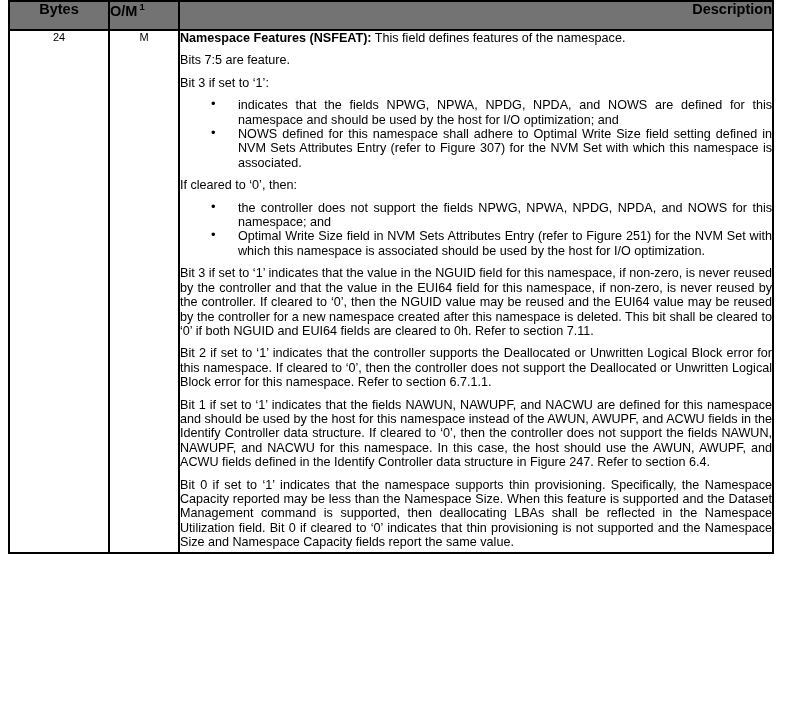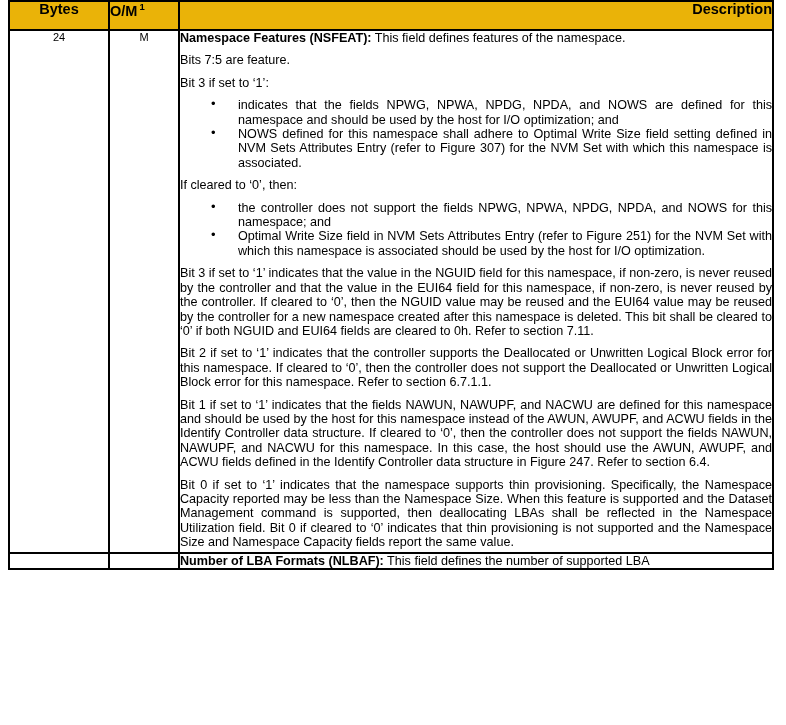--- a/index.html
+++ b/index.html
@@ -33,21 +33,21 @@
 
   table.spec-table td,
   table.spec-table th {
     border: 2px solid #000000;
     padding: 0;
     vertical-align: top;
   }
 
   
   thead th {
-    background: #eab308;
+    background: #737373;
     font-weight: bold;
     font-size: 14.5px;
     line-height: 1.05;
     height: 27px;
     padding: 4px 0 5px 0;
     vertical-align: middle;
   }
   th.col-bytes   { width: 100px; text-align: center; }
   th.col-om      { width: 70px;  text-align: left; }
   th.col-desc    { width: 594px; text-align: right; padding-left: 8px; }
@@ -174,25 +174,16 @@
 
           <p class="para">Bit 2 if set to ‘1’ indicates that the controller supports the Deallocated or Unwritten Logical Block error for this namespace. If cleared to ‘0’, then the controller does not support the Deallocated or Unwritten Logical Block error for this namespace. Refer to section 6.7.1.1.</p>
 
           <p class="para">Bit 1 if set to ‘1’ indicates that the fields NAWUN, NAWUPF, and NACWU are defined for this namespace and should be used by the host for this namespace instead of the AWUN, AWUPF, and ACWU fields in the Identify Controller data structure. If cleared to ‘0’, then the controller does not support the fields NAWUN, NAWUPF, and NACWU for this namespace. In this case, the host should use the AWUN, AWUPF, and ACWU fields defined in the Identify Controller data structure in Figure 247. Refer to section 6.4.</p>
 
           <p class="para last">Bit 0 if set to ‘1’ indicates that the namespace supports thin provisioning. Specifically, the Namespace Capacity reported may be less than the Namespace Size. When this feature is supported and the Dataset Management command is supported, then deallocating LBAs shall be reflected in the Namespace Utilization field. Bit 0 if cleared to ‘0’ indicates that thin provisioning is not supported and the Namespace Size and Namespace Capacity fields report the same value.</p>
 
         </td>
       </tr>
 
-      <tr>
-        <td class="cell-bytes"></td>
-        <td class="cell-om"></td>
-        <td class="cell-desc-partial">
-          <p class="para">
-            <b>Number of LBA Formats (NLBAF):</b><span> This field defines the number of supported LBA</span>
-          </p>
-        </td>
-      </tr>
     </tbody>
   </table>
 
 </div>
 
 </body></html>

